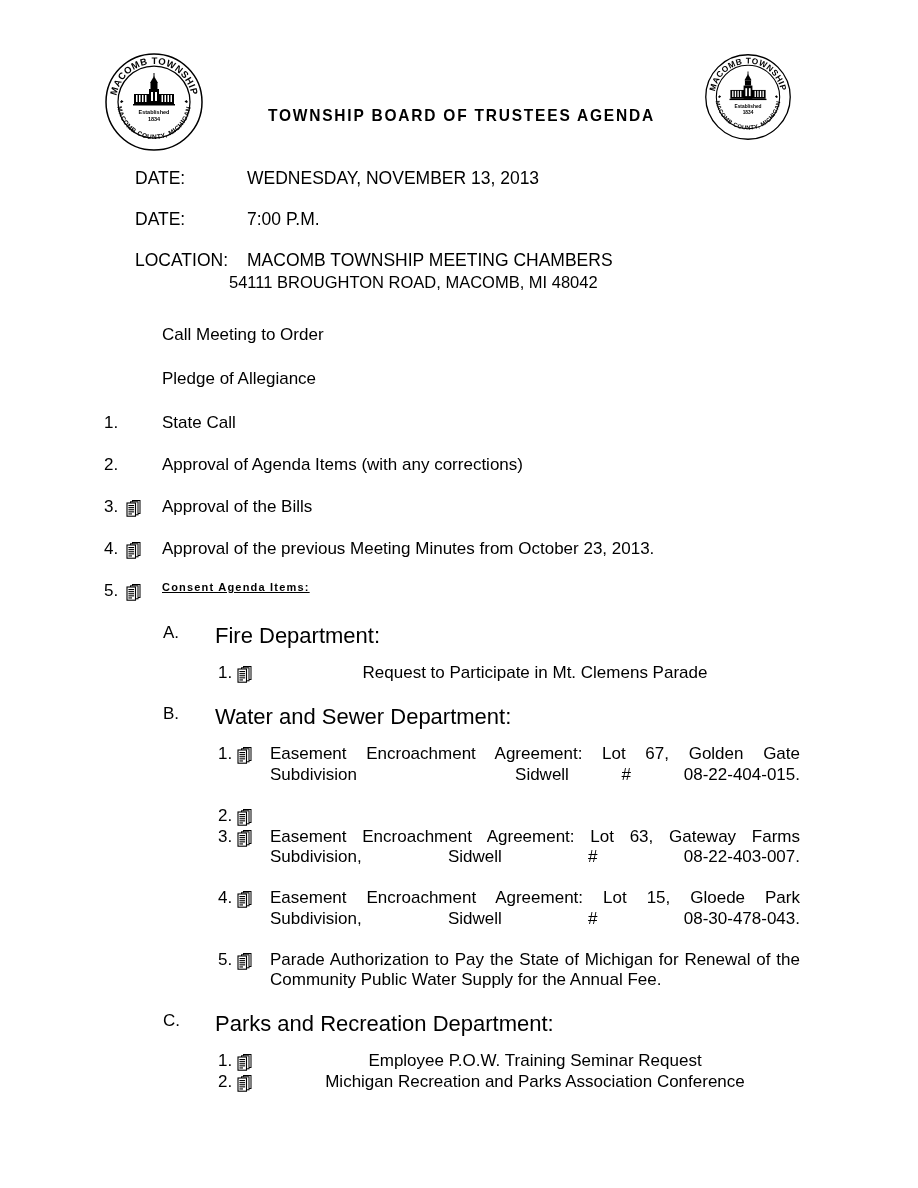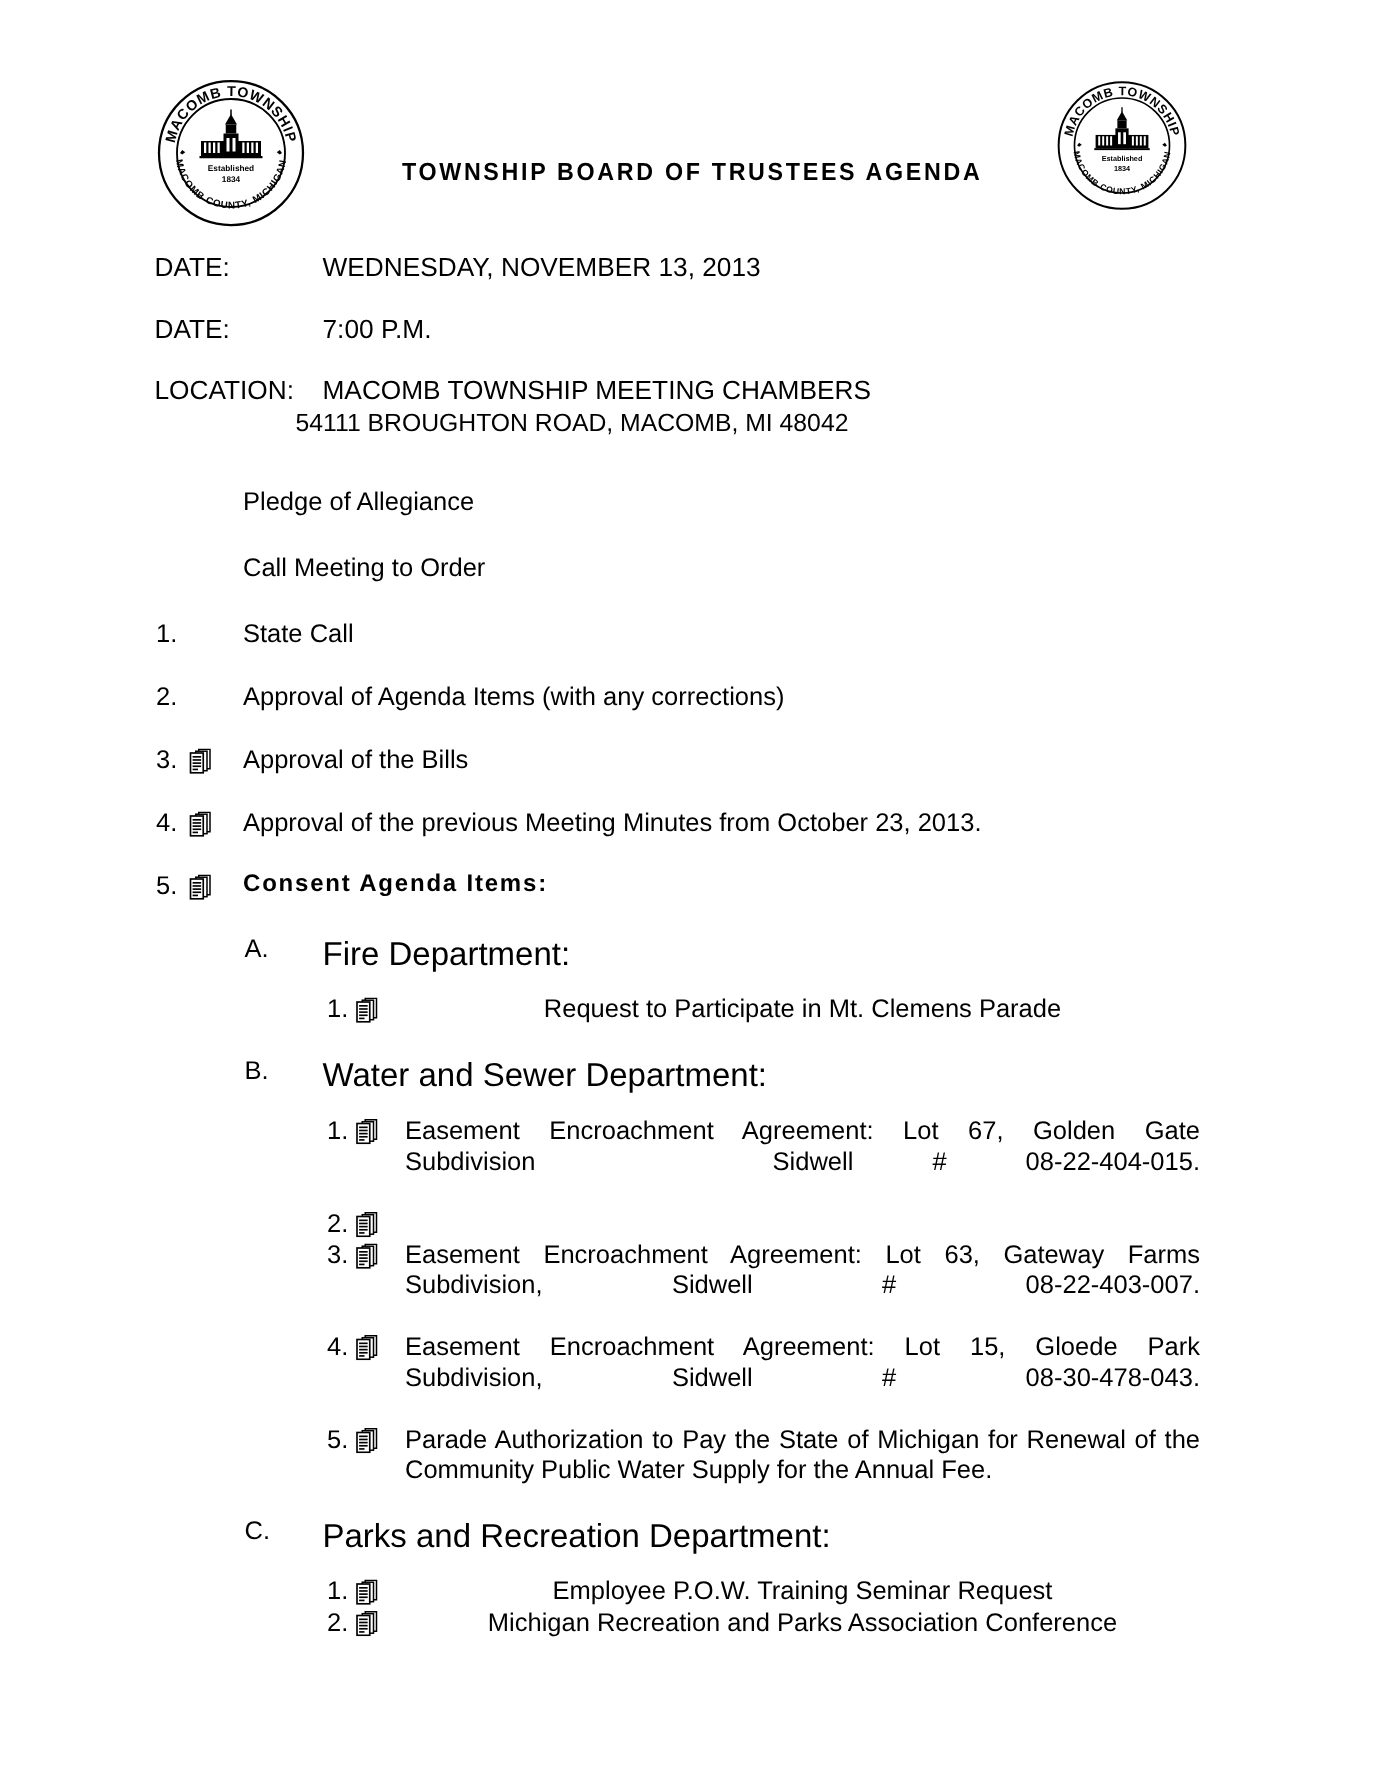--- a/index.html
+++ b/index.html
@@ -53,20 +53,21 @@
     position: absolute;
     left: 103px;
     top: 168px;
     width: 720px;
   }
   .meta-row {
     position: relative;
     height: 41px;
     font-size: 17.5px;
     line-height: 20px;
+    margin-left: 32px;
   }
   .meta-row.loc { height: auto; }
   .meta-label {
     position: absolute;
     left: 0;
     top: 0;
     white-space: nowrap;
   }
   .meta-value {
     position: absolute;
@@ -124,21 +125,22 @@
   .lvl0 .txt {
     position: absolute;
     left: 162px;
     top: 0;
     font-size: 17px;
     white-space: nowrap;
   }
   .lvl0 .txt.bold {
     font-weight: bold;
     letter-spacing: 1.2px;
-    font-size: 16px;
+    font-size: 11px;
+    text-decoration: underline;
   }
 
   
   .lvl1 {
     position: relative;
     height: 22px;
     margin-top: 20px;
     margin-bottom: 18px;
   }
   .lvl1 .ltr {
@@ -296,24 +298,24 @@
     <div class="meta-row loc">
       <span class="meta-label">LOCATION:</span>
       <span class="meta-value">MACOMB TOWNSHIP MEETING CHAMBERS</span>
       <span class="meta-value2">54111 BROUGHTON ROAD, MACOMB, MI 48042</span>
     </div>
   </div>
 
   <div class="agenda">
 
     <div class="pre-row">
+      <span class="txt">Call Meeting to Order</span>
+    </div>
+    <div class="pre-row">
       <span class="txt">Pledge of Allegiance</span>
-    </div>
-    <div class="pre-row">
-      <span class="txt">Call Meeting to Order</span>
     </div>
 
     <div class="lvl0">
       <span class="num">1.</span>
       <span class="txt">State Call</span>
     </div>
 
     <div class="lvl0">
       <span class="num">2.</span>
       <span class="txt">Approval of Agenda Items (with any corrections)</span>

